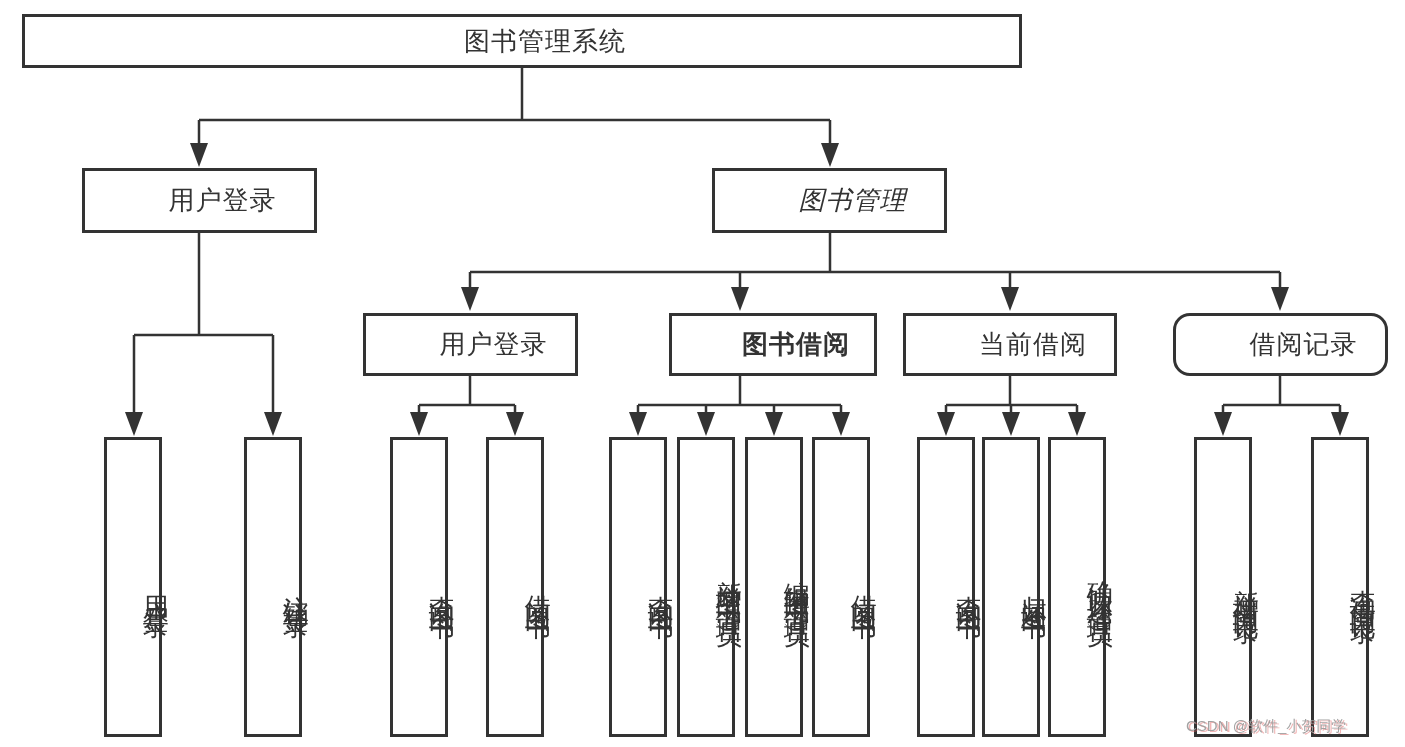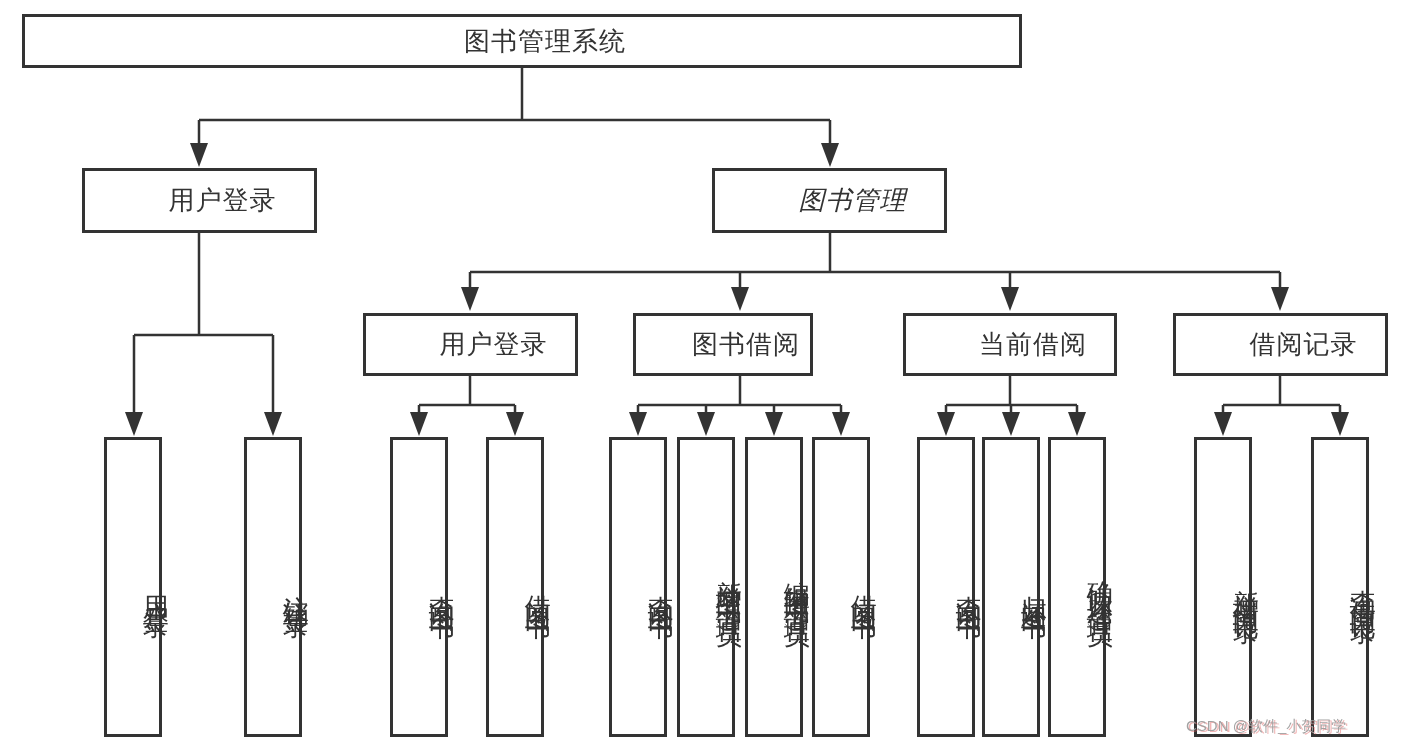--- a/index.html
+++ b/index.html
@@ -109,27 +109,27 @@
   <div class="node hbox" style="left:82px; top:168px; width:235px; height:65px;">
     <span class="label">用户登录</span>
   </div>
   <div class="node hbox" style="left:712px; top:168px; width:235px; height:65px;font-style:italic;">
     <span class="label">图书管理</span>
   </div>
 
   <div class="node hbox" style="left:363px; top:313px; width:215px; height:63px;">
     <span class="label">用户登录</span>
   </div>
-  <div class="node hbox" style="left:633px; top:313px; width:180px; height:63px;">
+  <div class="node hbox" style="left:669px; top:313px; width:208px; height:63px;font-weight:bold;">
     <span class="label">图书借阅</span>
   </div>
   <div class="node hbox" style="left:903px; top:313px; width:214px; height:63px;">
     <span class="label">当前借阅</span>
   </div>
-  <div class="node hbox" style="left:1173px; top:313px; width:215px; height:63px;">
+  <div class="node hbox" style="left:1173px; top:313px; width:215px; height:63px;border-radius:17px;">
     <span class="label">借阅记录</span>
   </div>
 
   <div class="node vbox" style="left:104px; top:437px; width:58px; height:300px;">
     <span class="label">用户登录</span>
   </div>
   <div class="node vbox" style="left:244px; top:437px; width:58px; height:300px;">
     <span class="label">注销登录</span>
   </div>
 

